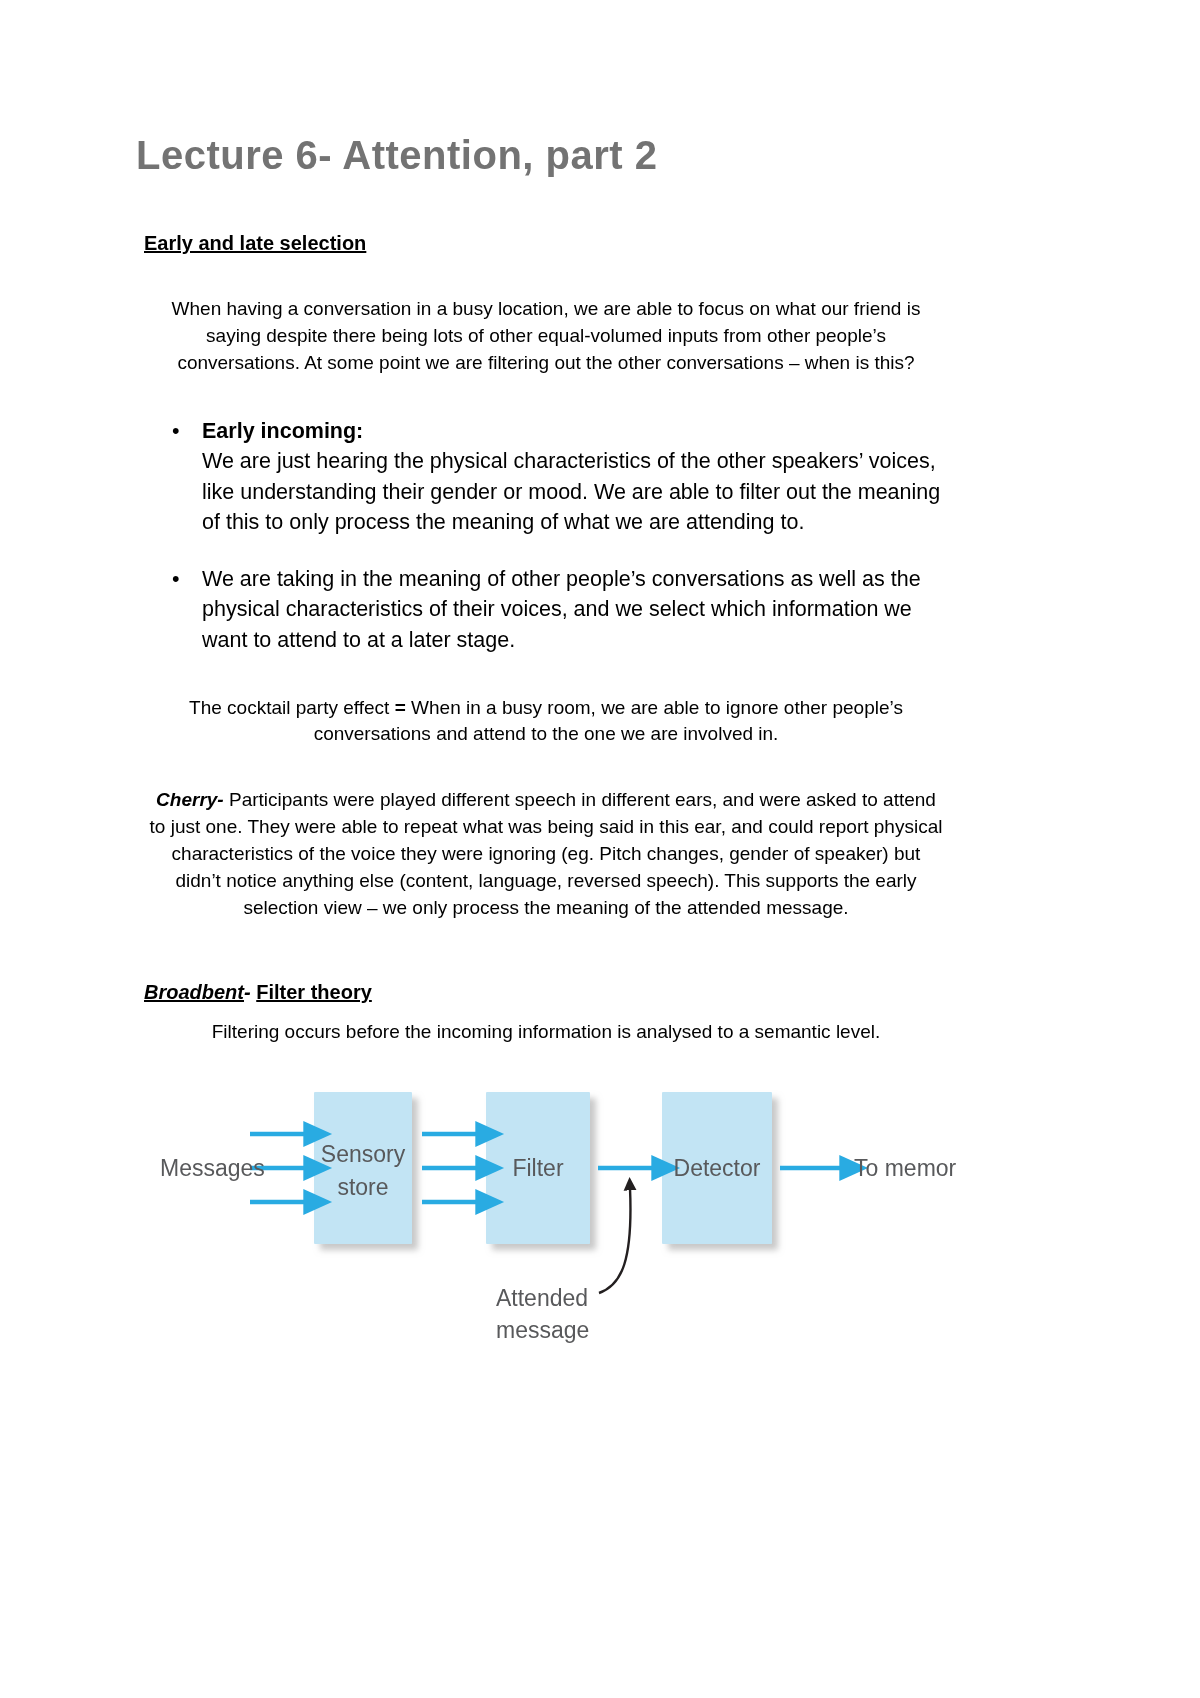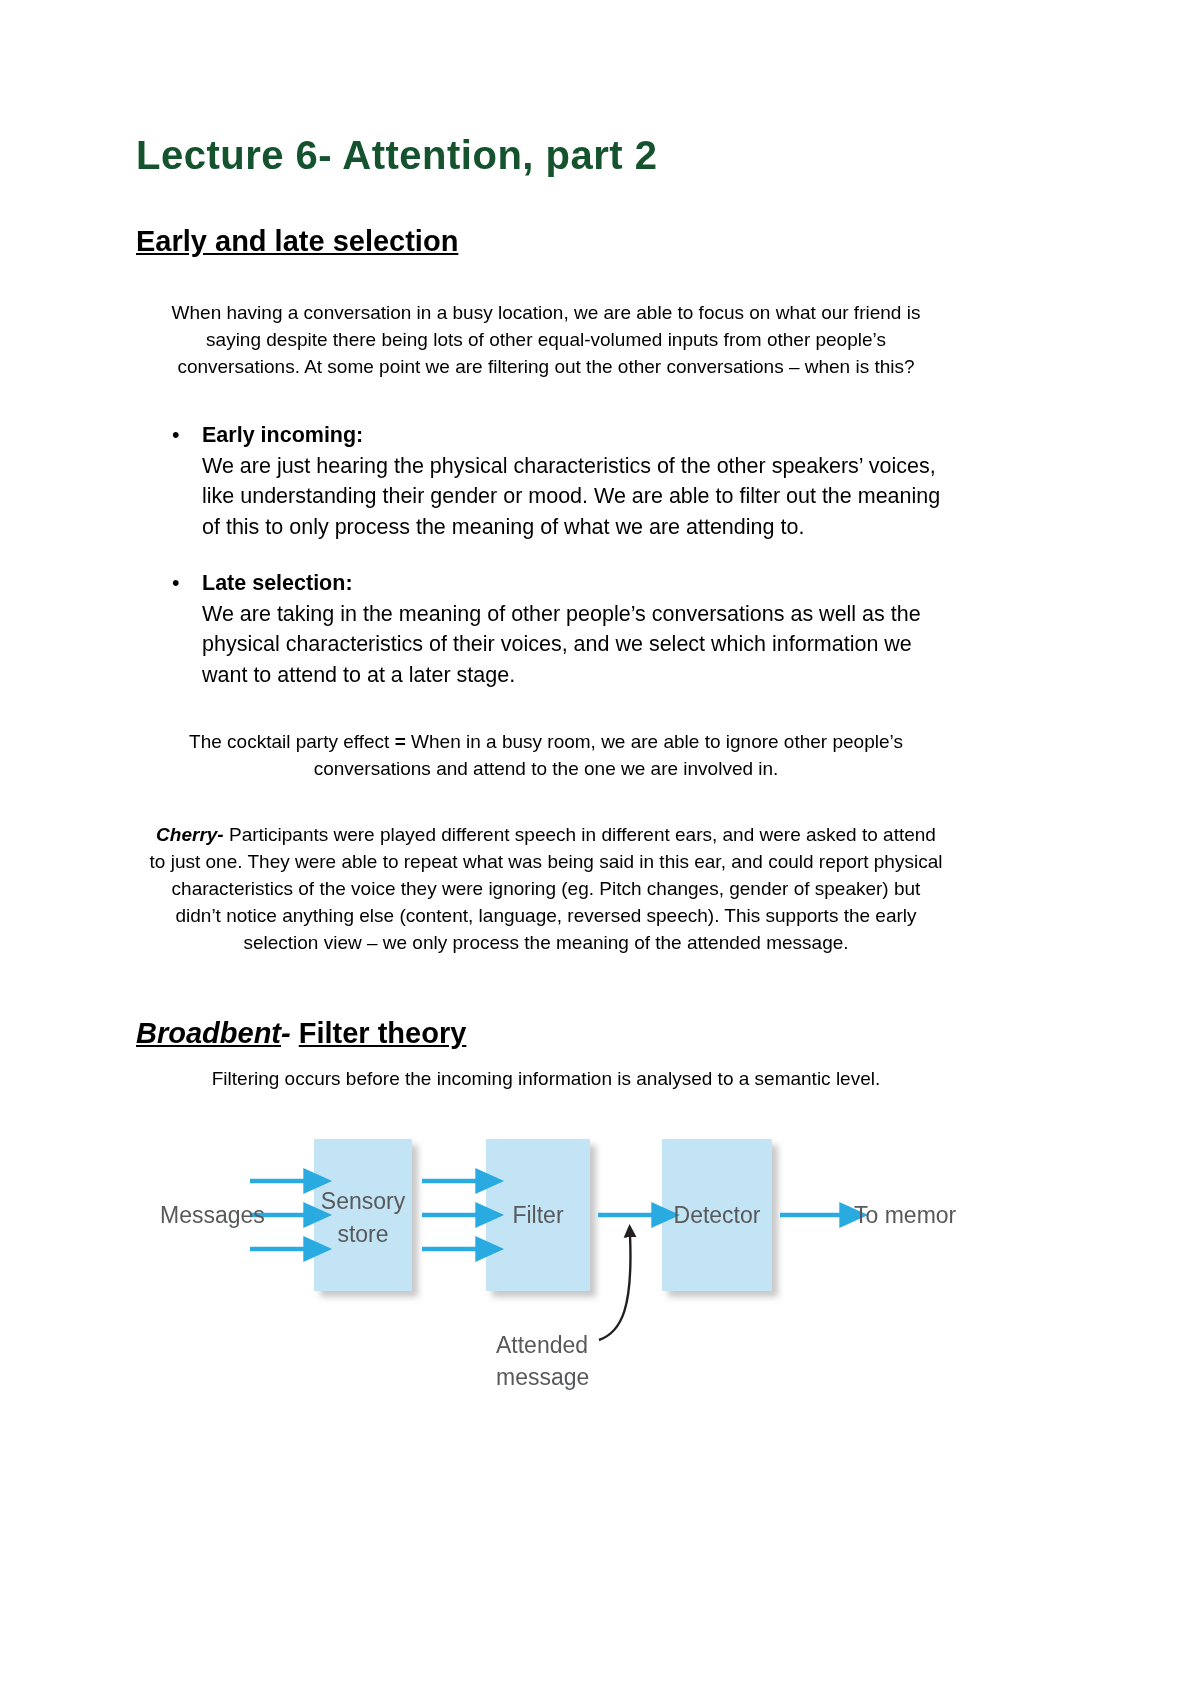--- a/index.html
+++ b/index.html
@@ -30,23 +30,23 @@
     font-size: 40px;
     font-weight: bold;
     letter-spacing: 0.5px;
     margin: 0;
     padding-top: 132px;
     line-height: 1.15;
   }
 
   
   .section-heading {
-    font-size: 29px;
+    font-size: 20px;
     font-weight: bold;
-    margin: 0;
+    margin: 8px;
     padding-top: 44px;
     line-height: 1.35;
   }
   .section-heading .u { text-decoration: underline; }
 
   
   p.body {
     font-size: 19px;
     line-height: 1.42;
     margin: 13px;
@@ -100,35 +100,34 @@
     margin: 0;
     padding-top: 76px;
   }
 </style>
 </head>
 <body>
 
 <div class="page">
   <div class="content">
 
-    <h1 class="doc-title" style="color:#14532d">Lecture 6- Attention, part 2</h1>
+    <h1 class="doc-title" style="color:#737373">Lecture 6- Attention, part 2</h1>
 
     <h2 class="section-heading">
       <span class="u">Early and late selection</span>
     </h2>
 
     <p class="body">When having a conversation in a busy location, we are able to focus on what our friend is saying despite there being lots of other equal-volumed inputs from other people’s conversations. At some point we are filtering out the other conversations – when is this?</p>
 
     <ul class="bullets">
       <li>
         <span class="lead">Early incoming:</span>
         <span>We are just hearing the physical characteristics of the other speakers’ voices, like understanding their gender or mood. We are able to filter out the meaning of this to only process the meaning of what we are attending to.</span>
       </li>
       <li>
-        <span class="lead">Late selection:</span>
         <span>We are taking in the meaning of other people’s conversations as well as the physical characteristics of their voices, and we select which information we want to attend to at a later stage.</span>
       </li>
     </ul>
 
     <p class="body">
       <span class="ital">The cocktail party effect</span><span>&nbsp;</span><span class="bold">=</span><span>&nbsp;</span><span>When in a busy room, we are able to ignore other people’s conversations and attend to the one we are involved in.</span>
     </p>
 
     <p class="body">
       <span class="bold-ital">Cherry-</span><span>&nbsp;</span><span>Participants were played different speech in different ears, and were asked to attend to just one. They were able to repeat what was being said in this ear, and could report physical characteristics of the voice they were ignoring (eg. Pitch changes, gender of speaker) but didn’t notice anything else (content, language, reversed speech). This supports the early selection view – we only process the meaning of the attended message.</span>

